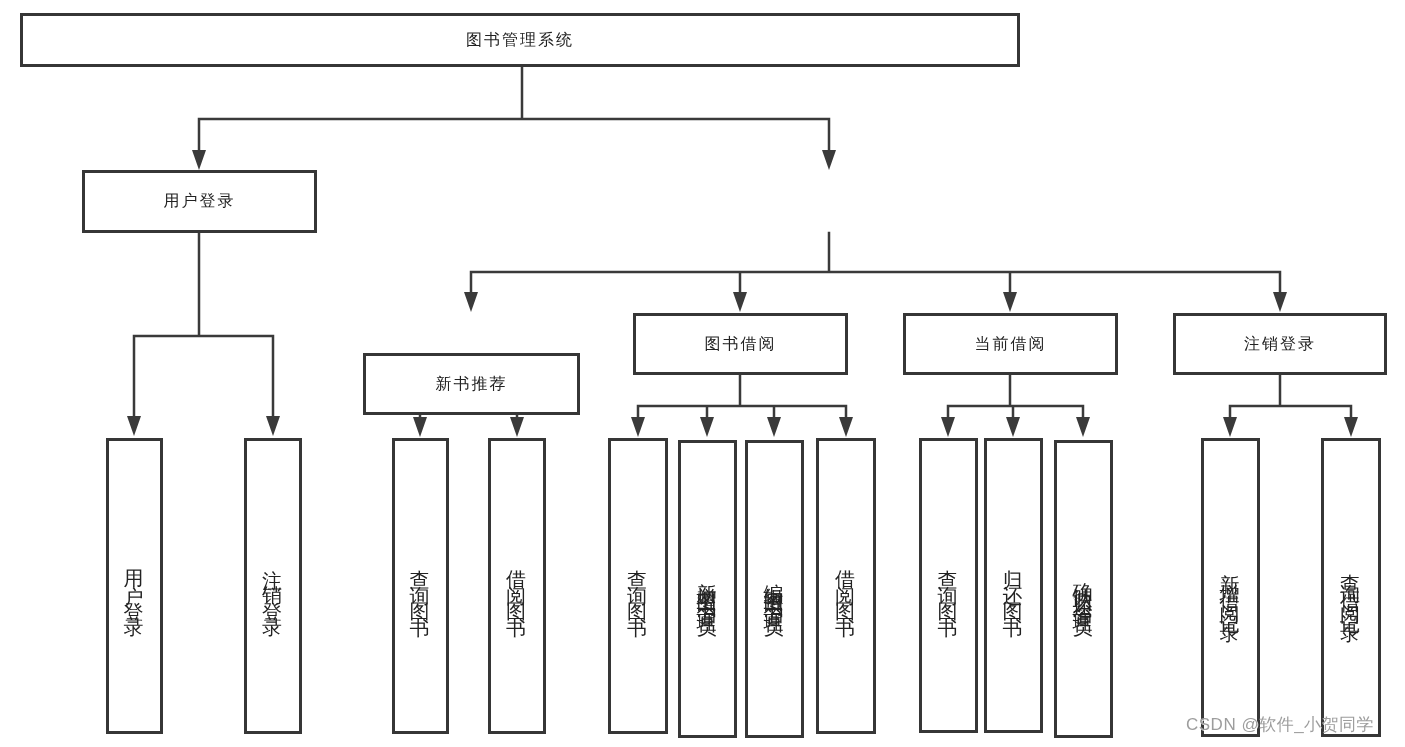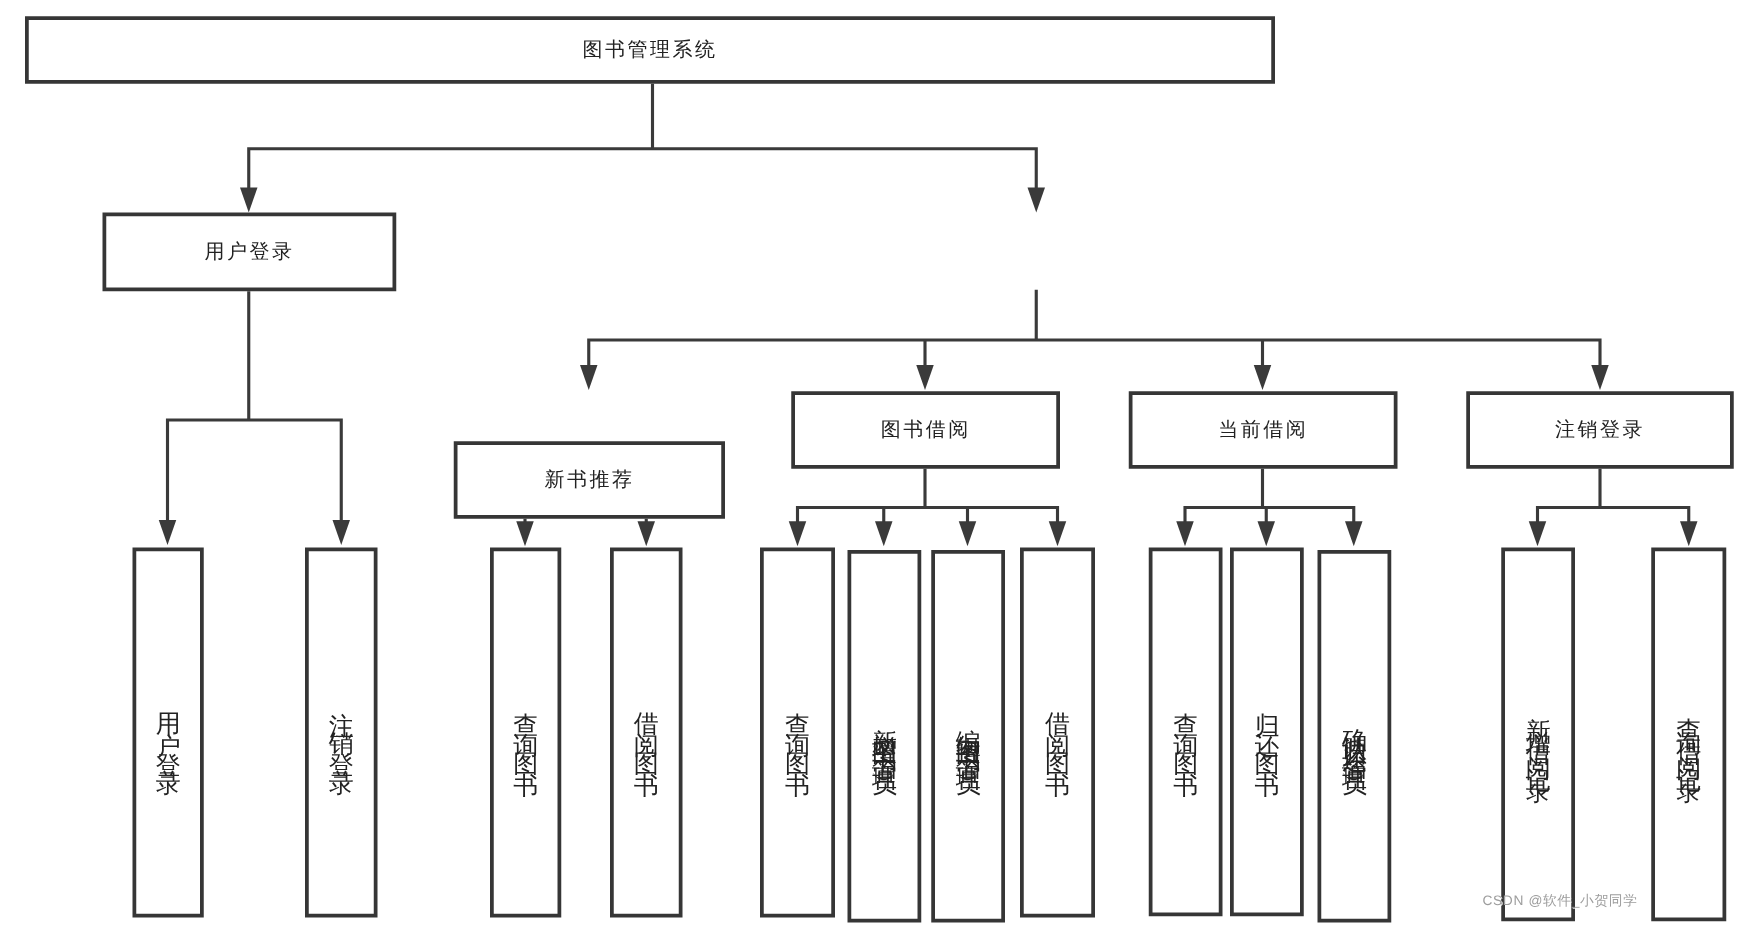--- a/index.html
+++ b/index.html
@@ -37,21 +37,21 @@
     text-orientation: mixed;
     font-size: 20px;
   }
   .ls-lg { letter-spacing: 16px; }
   .ls-md { letter-spacing: 10px; }
   .ls-sm { letter-spacing: 5px; }
   .watermark {
     position: absolute;
     left: 1186px;
     top: 713px;
-    font-size: 11px;
+    font-size: 17px;
     letter-spacing: 0.5px;
     color: #9d9d9d;
     text-shadow: 1px 1px 0 rgba(255,255,255,0.85);
     z-index: 5;
     white-space: nowrap;
   }
 </style>
 </head>
 <body>
 

